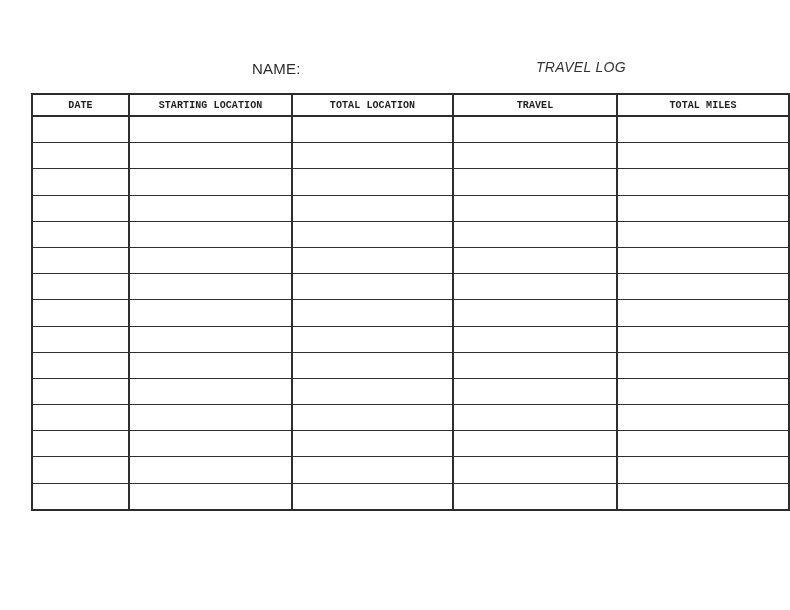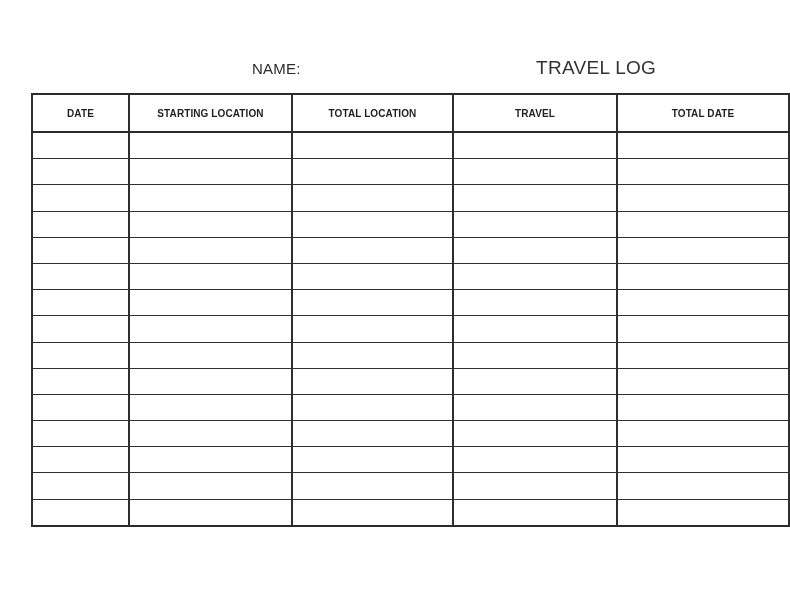--- a/index.html
+++ b/index.html
@@ -21,48 +21,50 @@
     top: 62px;
     font-size: 15px;
     line-height: 13px;
     color: #2b2b2b;
     letter-spacing: 0.2px;
   }
   .doc-title {
     position: absolute;
     left: 536px;
     top: 59px;
-    font-size: 19px;
+    font-size: 14px;
     line-height: 17px;
     color: #333333;
     letter-spacing: 0.3px;
+    font-style: italic;
   }
   table.log-table {
     position: absolute;
     left: 31px;
     top: 93px;
     border-collapse: collapse;
     table-layout: fixed;
     border: 2px solid #2b2b2b;
   }
   table.log-table th {
     border: 1.5px solid #2e2e2e;
     border-left-width: 2px;
     border-right-width: 2px;
     border-top: 2px solid #2b2b2b;
     border-bottom: 2px solid #2b2b2b;
     height: 12px;
-    padding: 12px 2px;
+    padding: 4px 2px;
     font-size: 10px;
     font-weight: bold;
     color: #1f1f1f;
     vertical-align: middle;
     letter-spacing: 0.1px;
     overflow: hidden;
     white-space: nowrap;
+    font-family: Liberation Mono, monospace;
   }
   table.log-table td {
     border: 1.5px solid #2e2e2e;
     border-left-width: 2px;
     border-right-width: 2px;
     height: 25.2px;
     padding: 0 2px;
     font-size: 10px;
     overflow: hidden;
   }
@@ -76,21 +78,21 @@
 
   <div class="doc-title">TRAVEL LOG</div>
 
   <table class="log-table">
     <thead>
       <tr id="header-row">
           <th style="width: 91px;">DATE</th>
           <th style="width: 157px;">STARTING LOCATION</th>
           <th style="width: 155px;">TOTAL LOCATION</th>
           <th style="width: 158px;">TRAVEL</th>
-          <th style="width: 166px;">TOTAL DATE</th>
+          <th style="width: 166px;">TOTAL MILES</th>
         </tr>
     </thead>
     <tbody id="table-body">
         <tr>
           <td></td>
           <td></td>
           <td></td>
           <td></td>
           <td></td>
         </tr>

